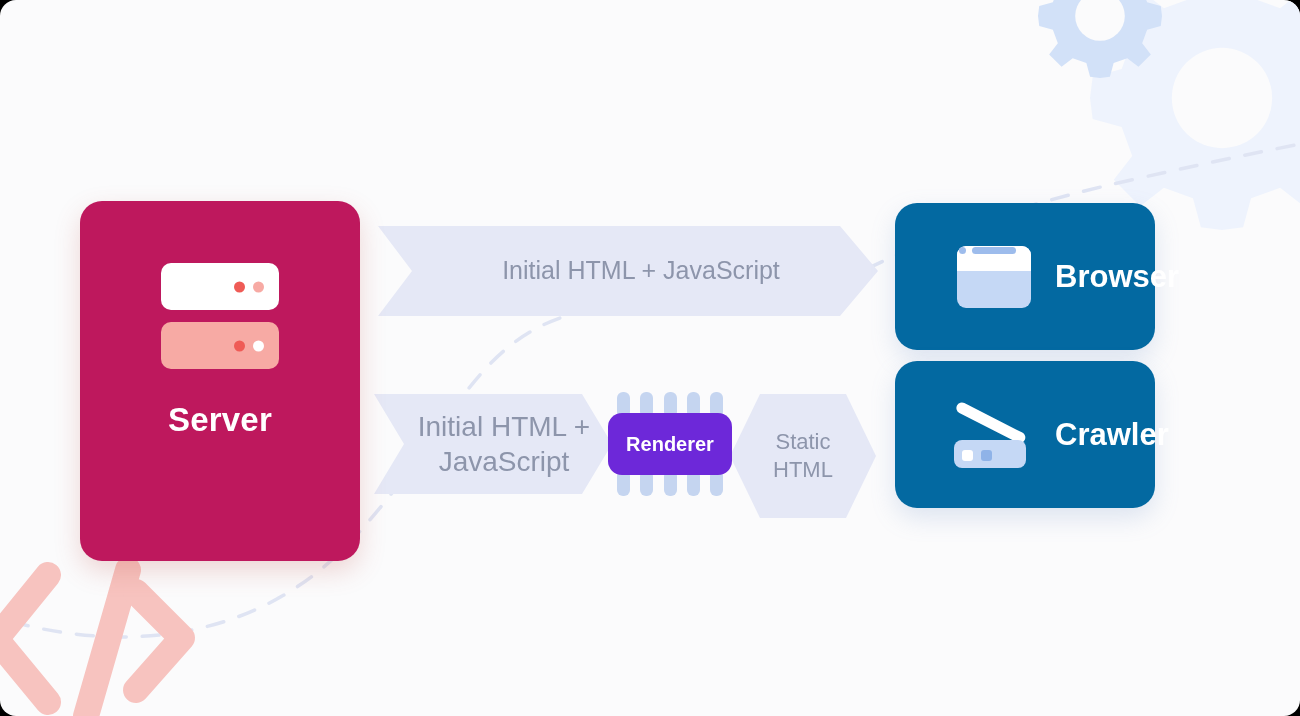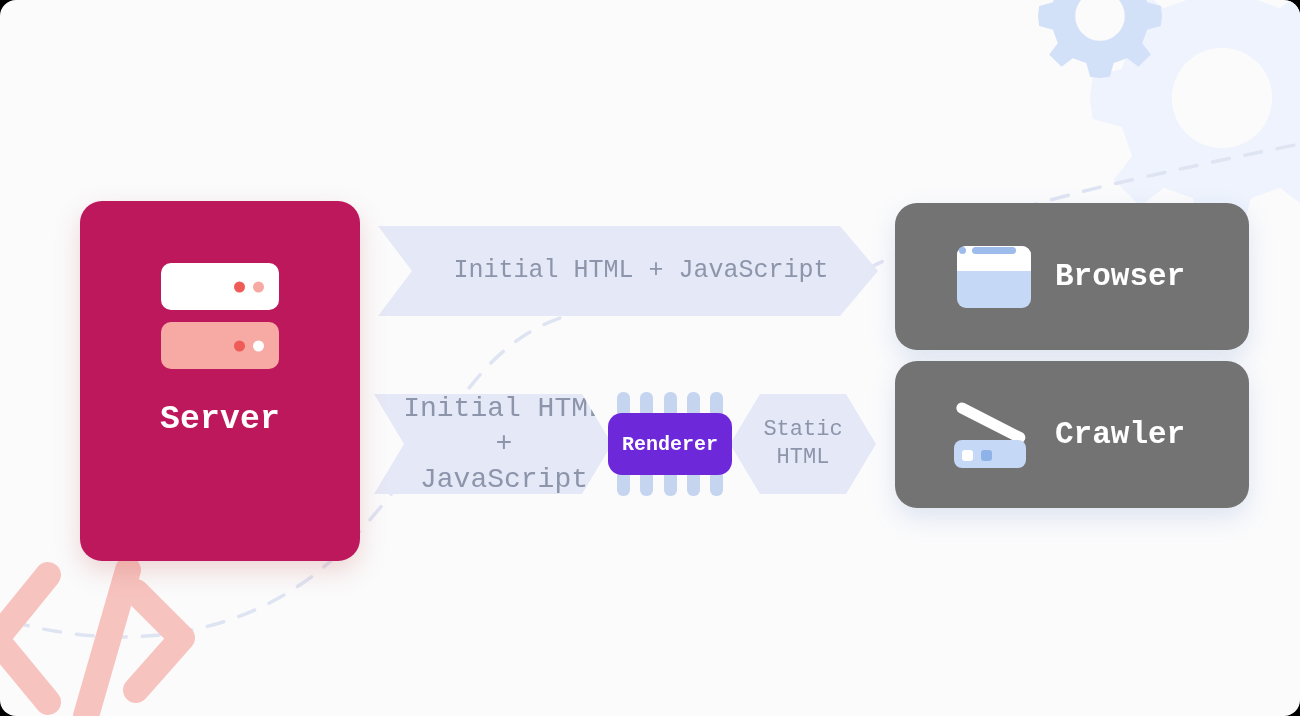--- a/index.html
+++ b/index.html
@@ -7,21 +7,21 @@
     padding: 0;
     background: #000;
   }
   .canvas {
     position: relative;
     width: 1300px;
     height: 716px;
     background: #fbfbfc;
     border-radius: 16px;
     overflow: hidden;
-    font-family: Liberation Mono, monospace;
+    font-family: Liberation Sans, sans-serif;
   }
 
   
   .bg-layer {
     position: absolute;
     inset: 0;
     pointer-events: none;
   }
 
   
@@ -105,21 +105,21 @@
     height: 100px;
     font-size: 28px;
     clip-path: polygon(0 0, calc(100% - 30px) 0, 100% 50%, calc(100% - 30px) 100%, 0 100%, 30px 50%);
     padding-left: 22px;
     box-sizing: border-box;
   }
   .banner-br {
     left: 730px;
     top: 394px;
     width: 146px;
-    height: 100px;
+    height: 124px;
     font-size: 22px;
     clip-path: polygon(30px 0, calc(100% - 30px) 0, 100% 50%, calc(100% - 30px) 100%, 30px 100%, 0 50%);
   }
 
   
   .chip-wrap {
     position: absolute;
     left: 608px;
     top: 392px;
     width: 124px;
@@ -154,24 +154,24 @@
     justify-content: center;
     color: #ffffff;
     font-size: 20px;
     font-weight: bold;
     z-index: 2;
   }
 
   
   .dest-card {
     position: absolute;
-    width: 354px;
+    width: 260px;
     height: 147px;
     border-radius: 22px;
-    background: #737373;
+    background: #0369a1;
     display: flex;
     align-items: center;
     box-shadow: 0 10px 24px rgba(120, 150, 200, 0.22);
     z-index: 4;
   }
   .dest-browser { left: 895px; top: 203px; }
   .dest-crawler { left: 895px; top: 361px; }
   .dest-icon {
     width: 84px;
     height: 78px;

